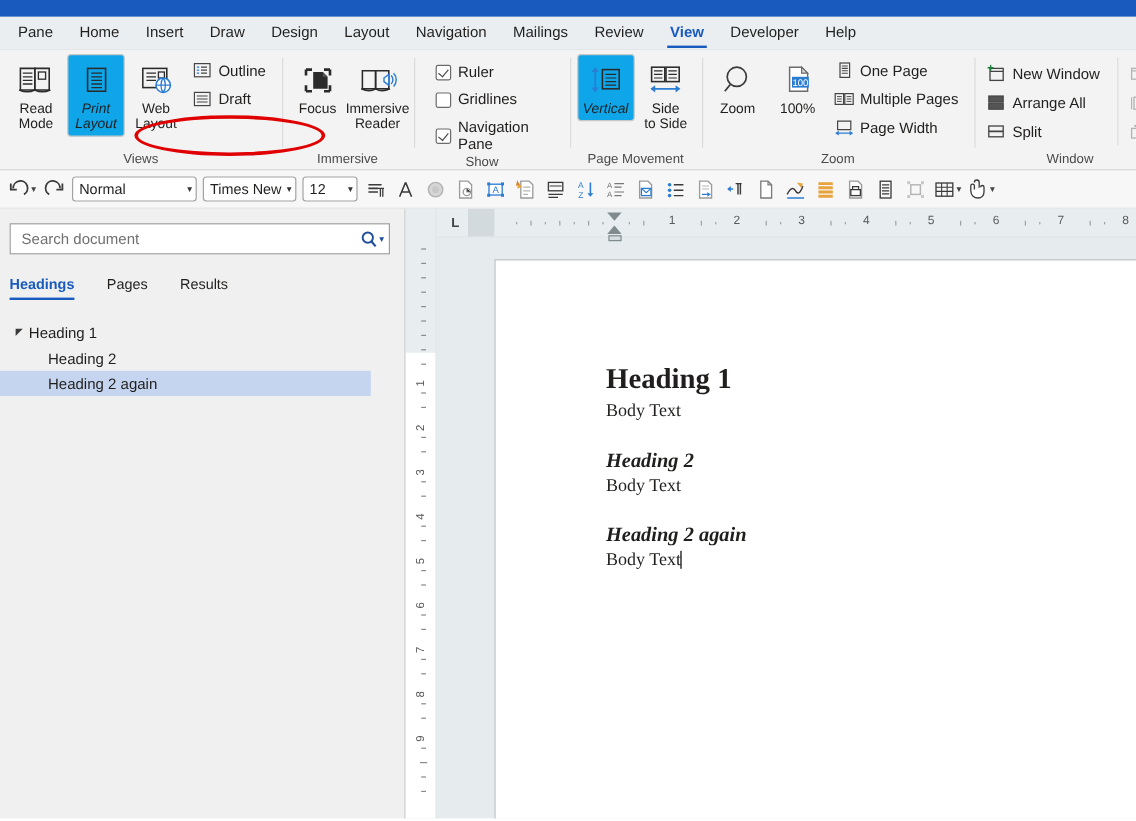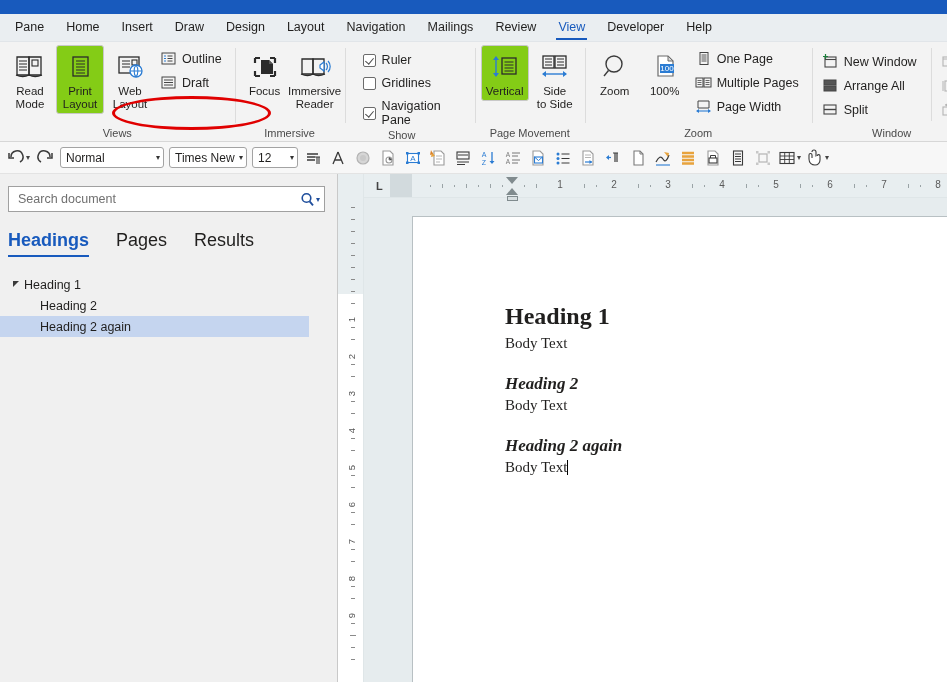--- a/index.html
+++ b/index.html
@@ -31,21 +31,21 @@
     border-bottom: 1px solid #e1e5e9;
   }
   .tab {
     font-size: 12.5px;
     color: #201f1e;
     padding: 4px 11px 5px 11px;
     position: relative;
     white-space: nowrap;
     cursor: default;
   }
-  .tab.active { color: #185abd; font-weight: normal; }
+  .tab.active { color: #185abd; font-weight: bold; }
   .tab.active::after {
     content: "";
     position: absolute;
     left: 9px; right: 9px; bottom: -1px;
     height: 2.5px; background: #185abd;
   }
 
   
   .ribbon {
     height: 100px;
@@ -75,21 +75,21 @@
     padding-bottom: 1px; white-space: nowrap;
   }
 
   .bigbtn {
     width: 48px;
     display: flex; flex-direction: column; align-items: center;
     padding: 3px 2px 2px 2px;
     border: 1px solid transparent; border-radius: 3px;
     cursor: default;
   }
-  .bigbtn.sel { background: #84cc16; border-color: #c8c8c8; }
+  .bigbtn.sel { background: #0ea5e9; border-color: #c8c8c8; font-style: italic; }
   .bigbtn .bi { height: 36px; display: flex; align-items: center; justify-content: center; }
   .bigbtn .bl {
     font-size: 11.5px; line-height: 13px; text-align: center; color: #201f1e;
   }
 
   .smallstack { display: flex; flex-direction: column; gap: 1px; padding-top: 2px; }
   .smallbtn {
     display: flex; align-items: center; gap: 5px;
     padding: 2px 6px 2px 3px;
     border: 1px solid transparent; border-radius: 3px;
@@ -167,21 +167,21 @@
     height: 26px; background: #fff; border: 1px solid #a0a0a0;
     display: flex; align-items: center; padding: 0 4px 0 7px;
   }
   .nav-search input {
     flex: 1; border: 0; outline: 0; font-size: 12.5px;
     font-family: "Liberation Sans", sans-serif; color: #201f1e; background: transparent;
   }
   .nav-search input::placeholder { color: #707070; }
   .nav-tabs { display: flex; gap: 0; padding: 14px 0 0 8px; }
   .nav-tab {
-    font-size: 18px; padding: 4px 14px 6px 0; margin-right: 13px;
+    font-size: 12px; padding: 4px 14px 6px 0; margin-right: 13px;
     position: relative; cursor: default; color: #201f1e;
   }
   .nav-tab.active { color: #185abd; font-weight: bold; }
   .nav-tab.active::after {
     content: ""; position: absolute; left: 0; right: 14px; bottom: 0;
     height: 2.5px; background: #185abd;
   }
   .nav-tree { padding-top: 17px; }
   .tree-row {
     display: flex; align-items: center;

